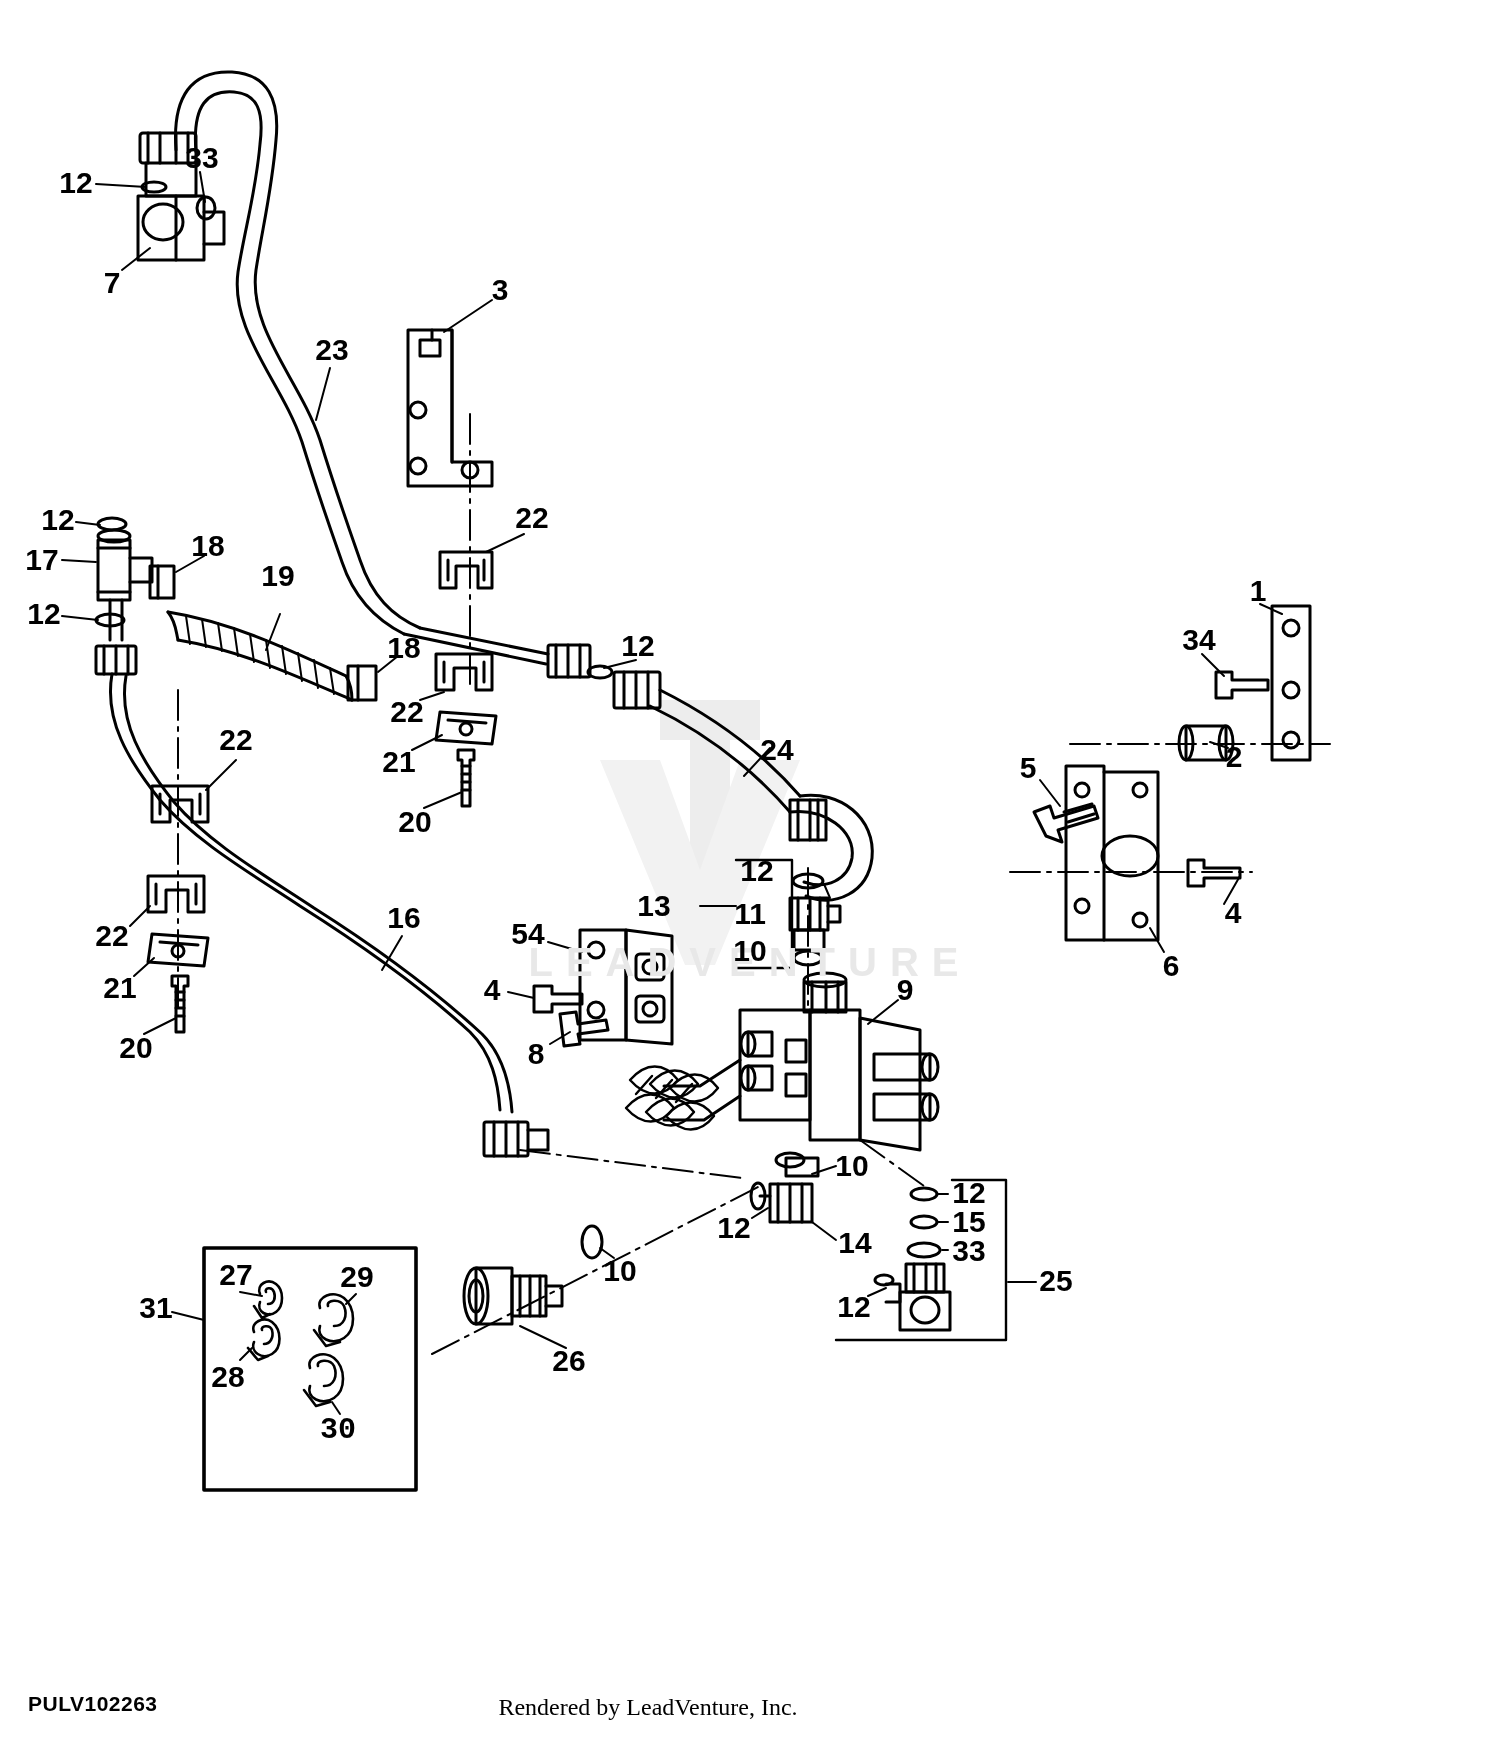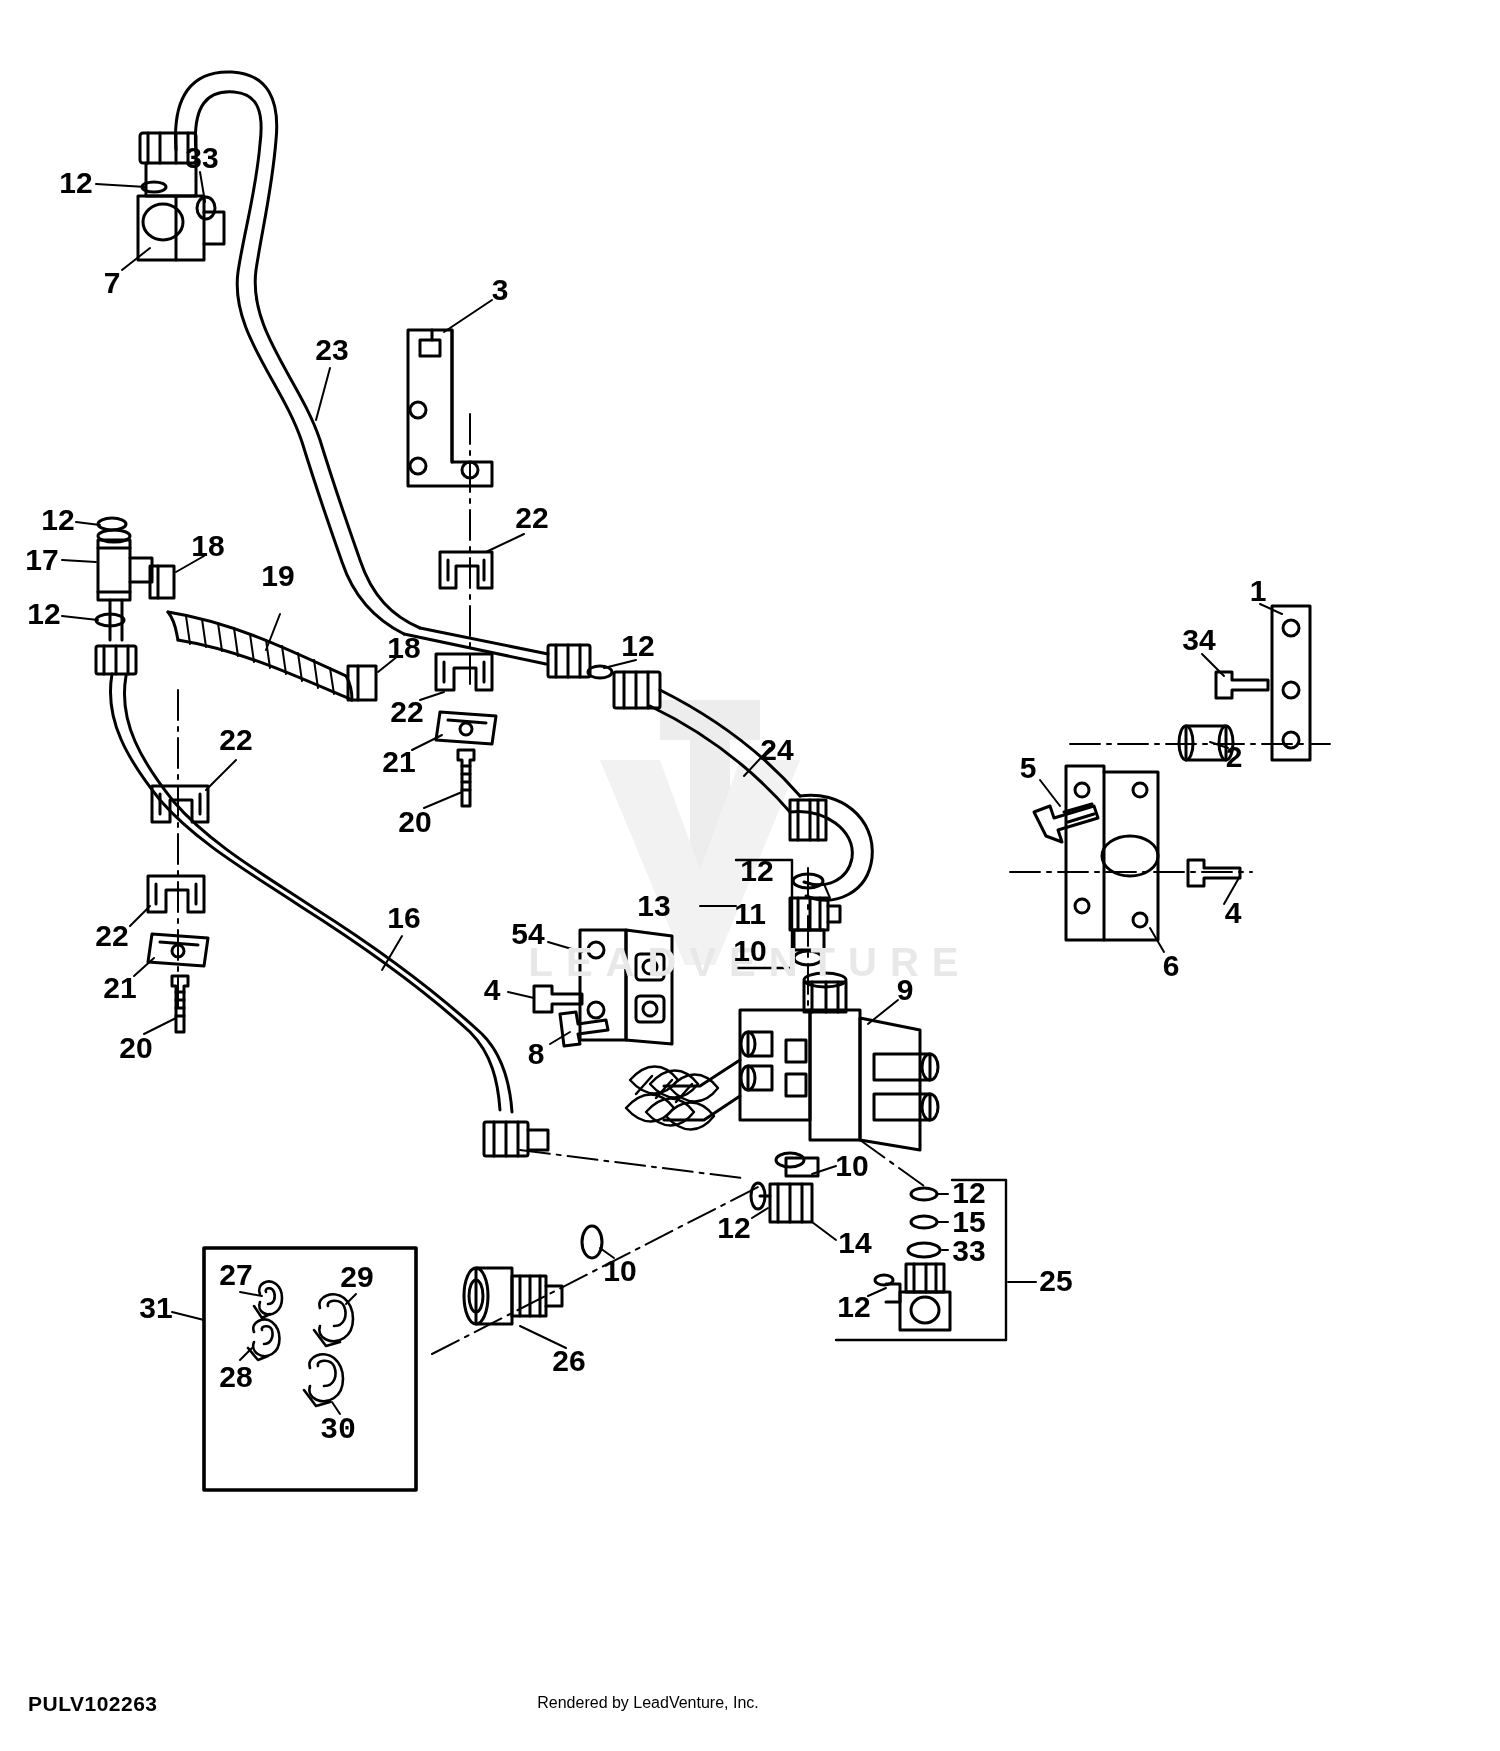--- a/index.html
+++ b/index.html
@@ -45,22 +45,22 @@
   }
   .footer-left .pul {
     font-weight: bold;
   }
   .footer-center {
     position: absolute;
     left: 0;
     top: 1694px;
     width: 1296px;
     text-align: center;
-    font-size: 16px;
-    font-family: Liberation Sans, sans-serif;
+    font-size: 24px;
+    font-family: Liberation Serif, serif;
   }
   .wm-text {
     position: absolute;
     left: 0;
     top: 940px;
     width: 1500px;
     text-align: center;
     font-size: 40px;
     letter-spacing: 13px;
     color: #e8e8e8;
@@ -512,21 +512,21 @@
   <div class="callout" style="left:969px; top:1193px;">12</div>
   <div class="callout" style="left:969px; top:1222px;">15</div>
   <div class="callout" style="left:969px; top:1251px;">33</div>
   <div class="callout" style="left:1056px; top:1281px;">25</div>
   <div class="callout" style="left:854px; top:1307px;">12</div>
   <div class="callout" style="left:620px; top:1271px;">10</div>
   <div class="callout" style="left:569px; top:1361px;">26</div>
   <div class="callout" style="left:156px; top:1308px;">31</div>
   <div class="callout" style="left:236px; top:1275px;">27</div>
   <div class="callout" style="left:357px; top:1277px;">29</div>
-  <div class="callout" style="left:236px; top:1377px;">28</div>
+  <div class="callout" style="left:228px; top:1377px;">28</div>
   <div class="callout" style="left:338px; top:1430px;font-family:Liberation Mono, monospace;">30</div>
 
   <div class="footer-left">
     <span class="pul">PUL</span><span>V102263</span>
   </div>
 
   <div class="footer-center">Rendered by LeadVenture, Inc.</div>
 
 </div>
 

